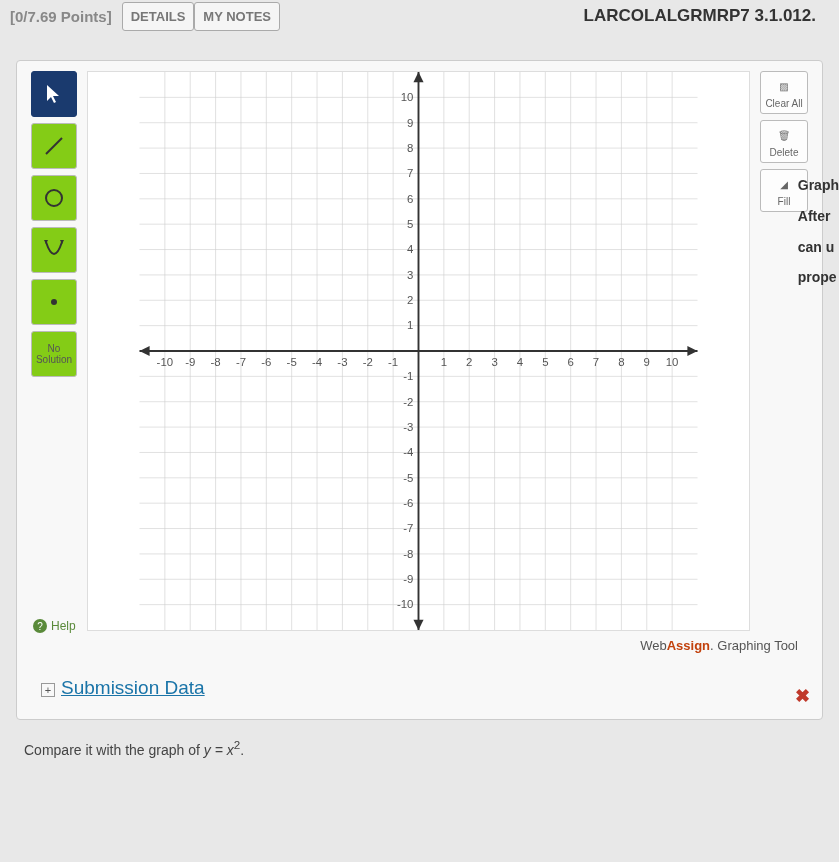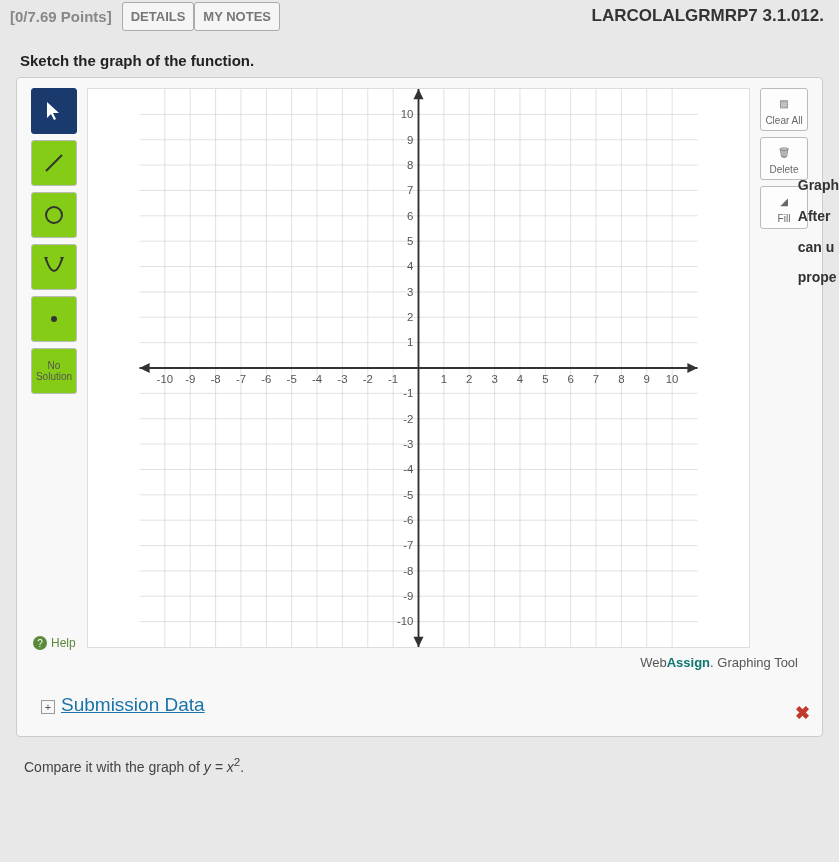--- a/index.html
+++ b/index.html
@@ -31,21 +31,21 @@
     font-size: 13px;
     padding: 6px 8px;
     border-radius: 3px;
     cursor: pointer;
   }
   .assignment-ref {
     margin-left: auto;
     font-weight: bold;
     font-size: 17px;
     color: #333;
-    margin-right: 5px;
+    margin-right: 13px;
   }
   .question-area {
     padding: 12px 20px 8px 20px;
   }
   .question-title {
     font-weight: bold;
     font-size: 15px;
     color: #222;
   }
   .equation {
@@ -159,21 +159,21 @@
     display: inline-flex; align-items: center; justify-content: center;
   }
   .branding {
     position: absolute;
     right: 24px;
     bottom: 66px;
     font-size: 13px;
     color: #555;
   }
   .branding .wa1 { color: #555; }
-  .branding .wa2 { color: #0f766e; font-weight: bold; }
+  .branding .wa2 { color: #c2410c; font-weight: bold; }
   .submission {
     position: absolute;
     left: 24px;
     bottom: 20px;
     font-size: 19px;
     color: #1a74a8;
     text-decoration: underline;
     cursor: pointer;
   }
   .submission::before {
@@ -208,21 +208,20 @@
 <body>
 
 <div class="top-bar">
   <span class="points-label">[0/7.69 Points]</span>
   <button class="top-btn">DETAILS</button>
   <button class="top-btn">MY NOTES</button>
   <span class="assignment-ref">LARCOLALGRMRP7 3.1.012.</span>
 </div>
 
 <div class="question-area">
-  <div class="question-title">Sketch the graph of the function.</div>
 </div>
 
 <div class="graph-panel">
   <div class="graph-inner">
 
     <div class="toolbar">
       <div class="tool active">
         <svg viewBox="0 0 24 24">
             <path d="M5 3 L5 19 L9 15 L12 21 L14 20 L11 14 L17 14 Z" fill="white"></path>
           </svg>

